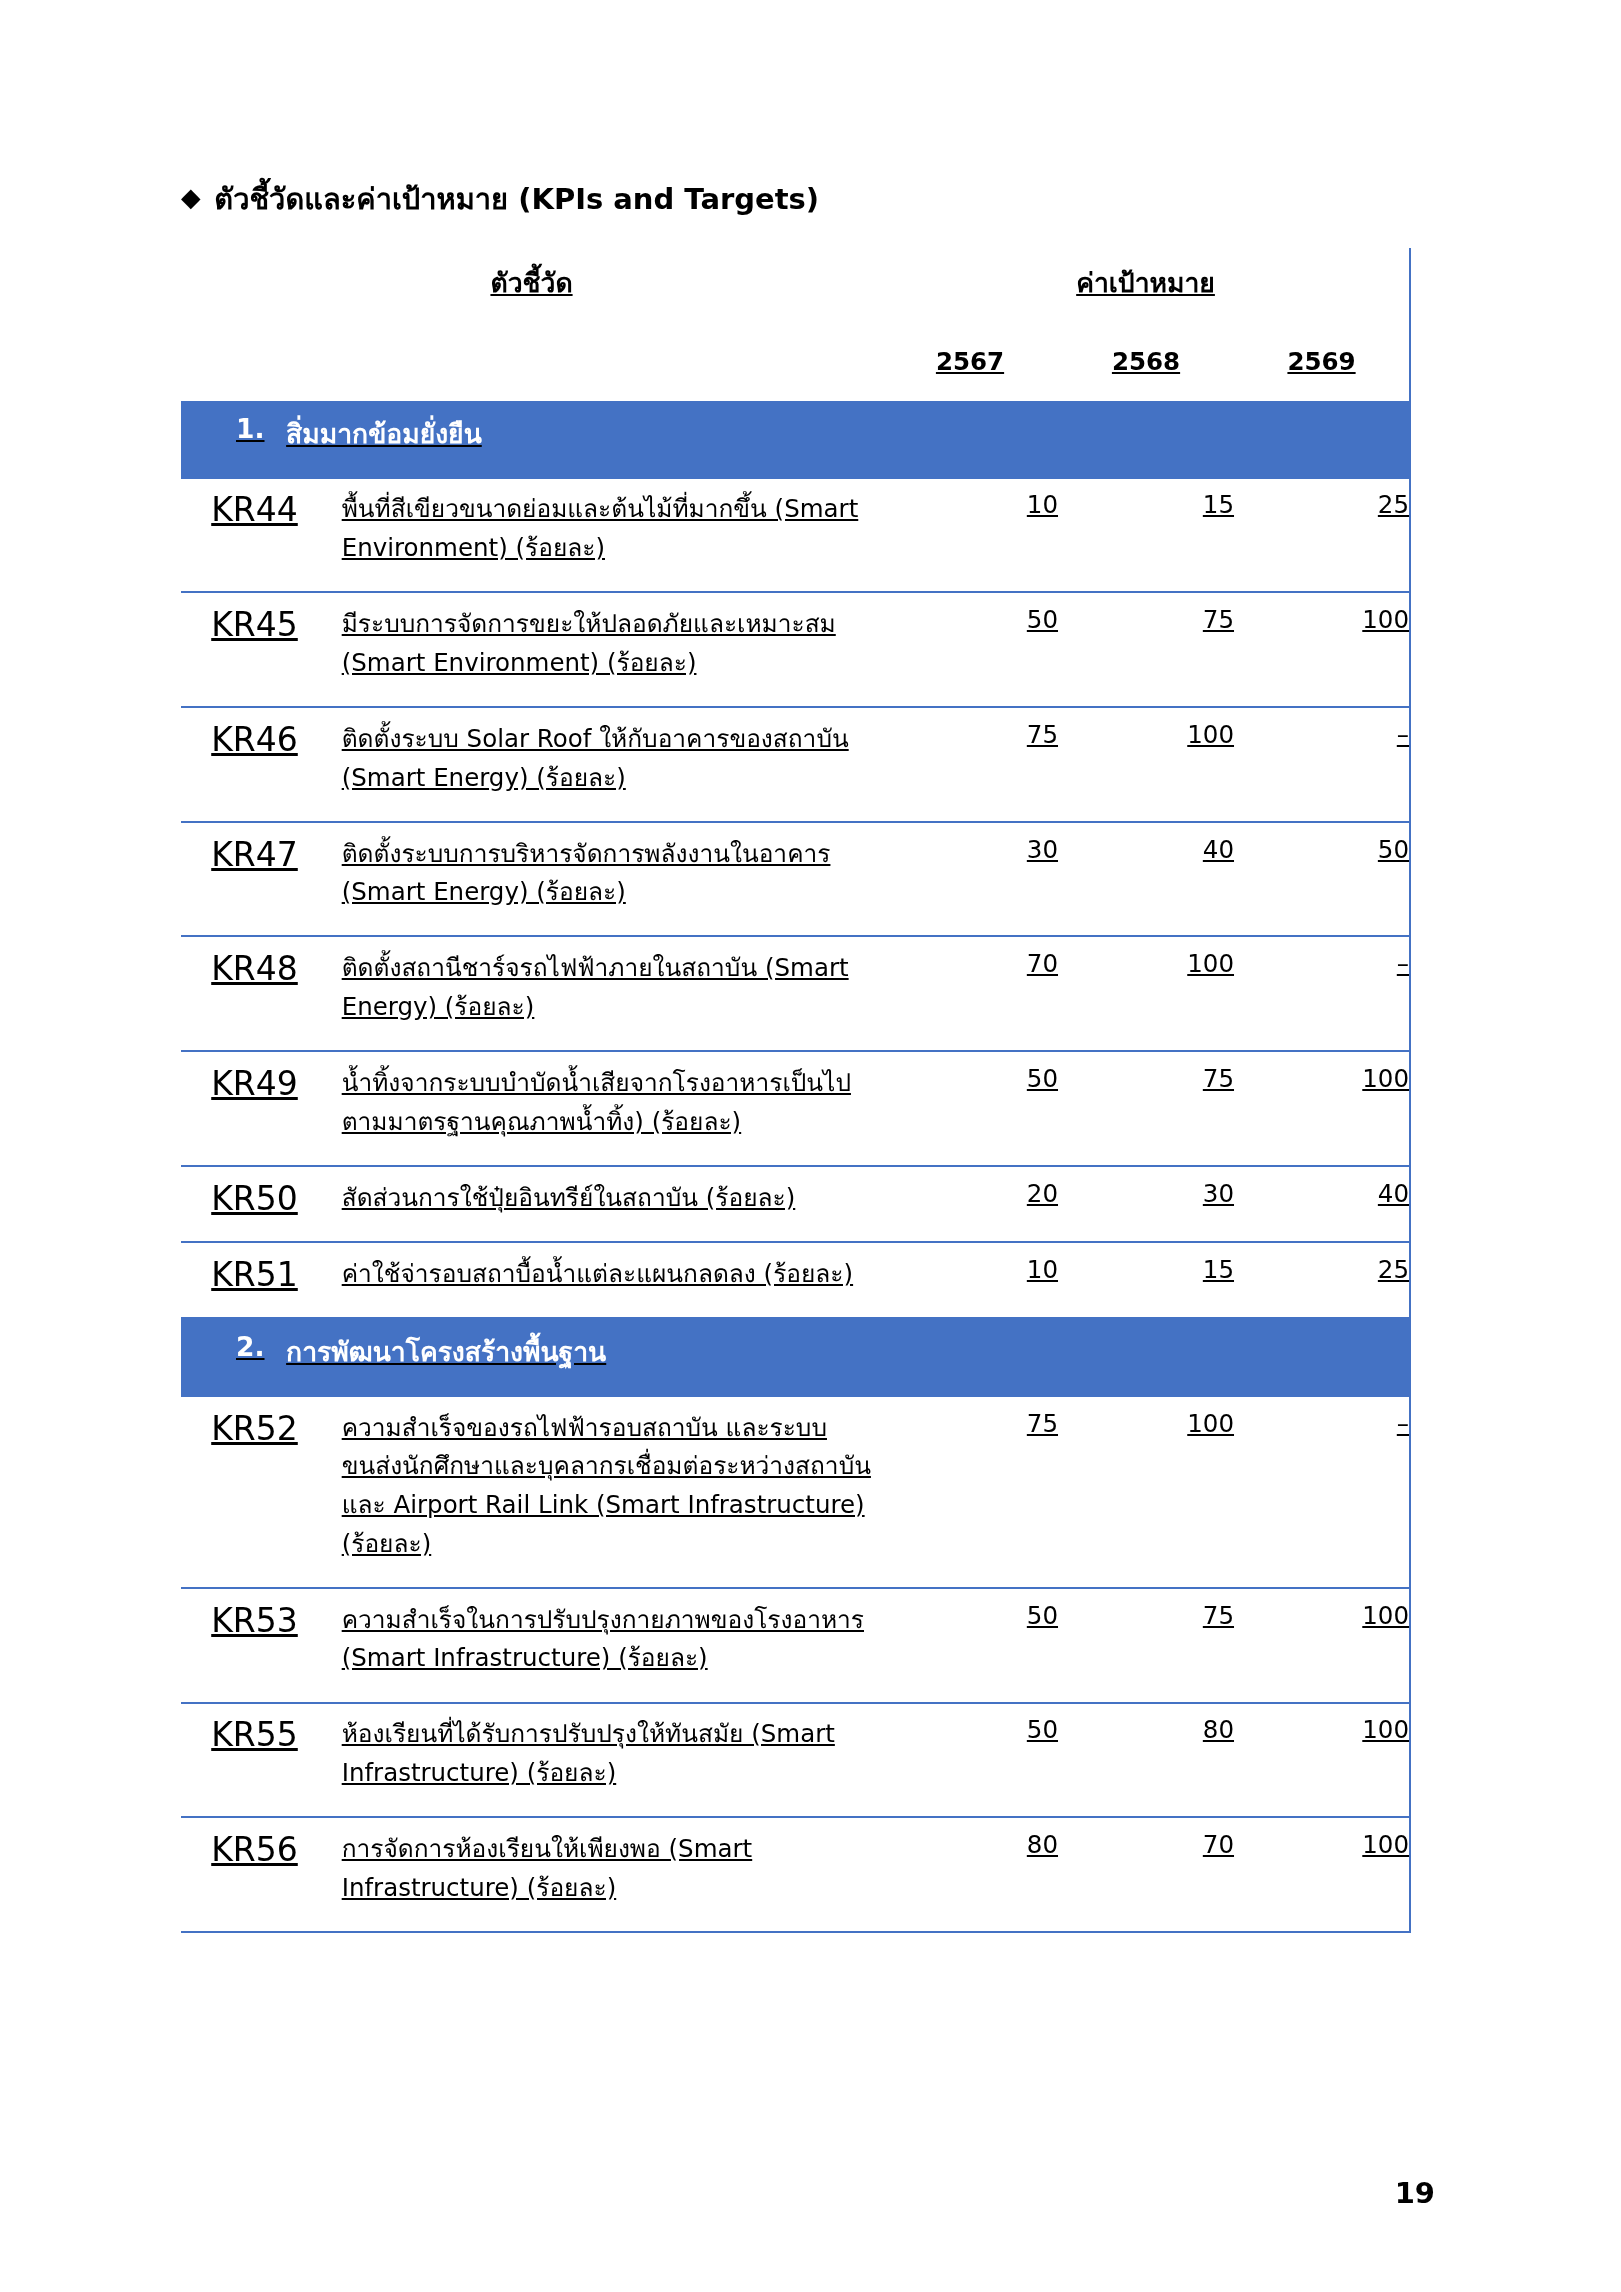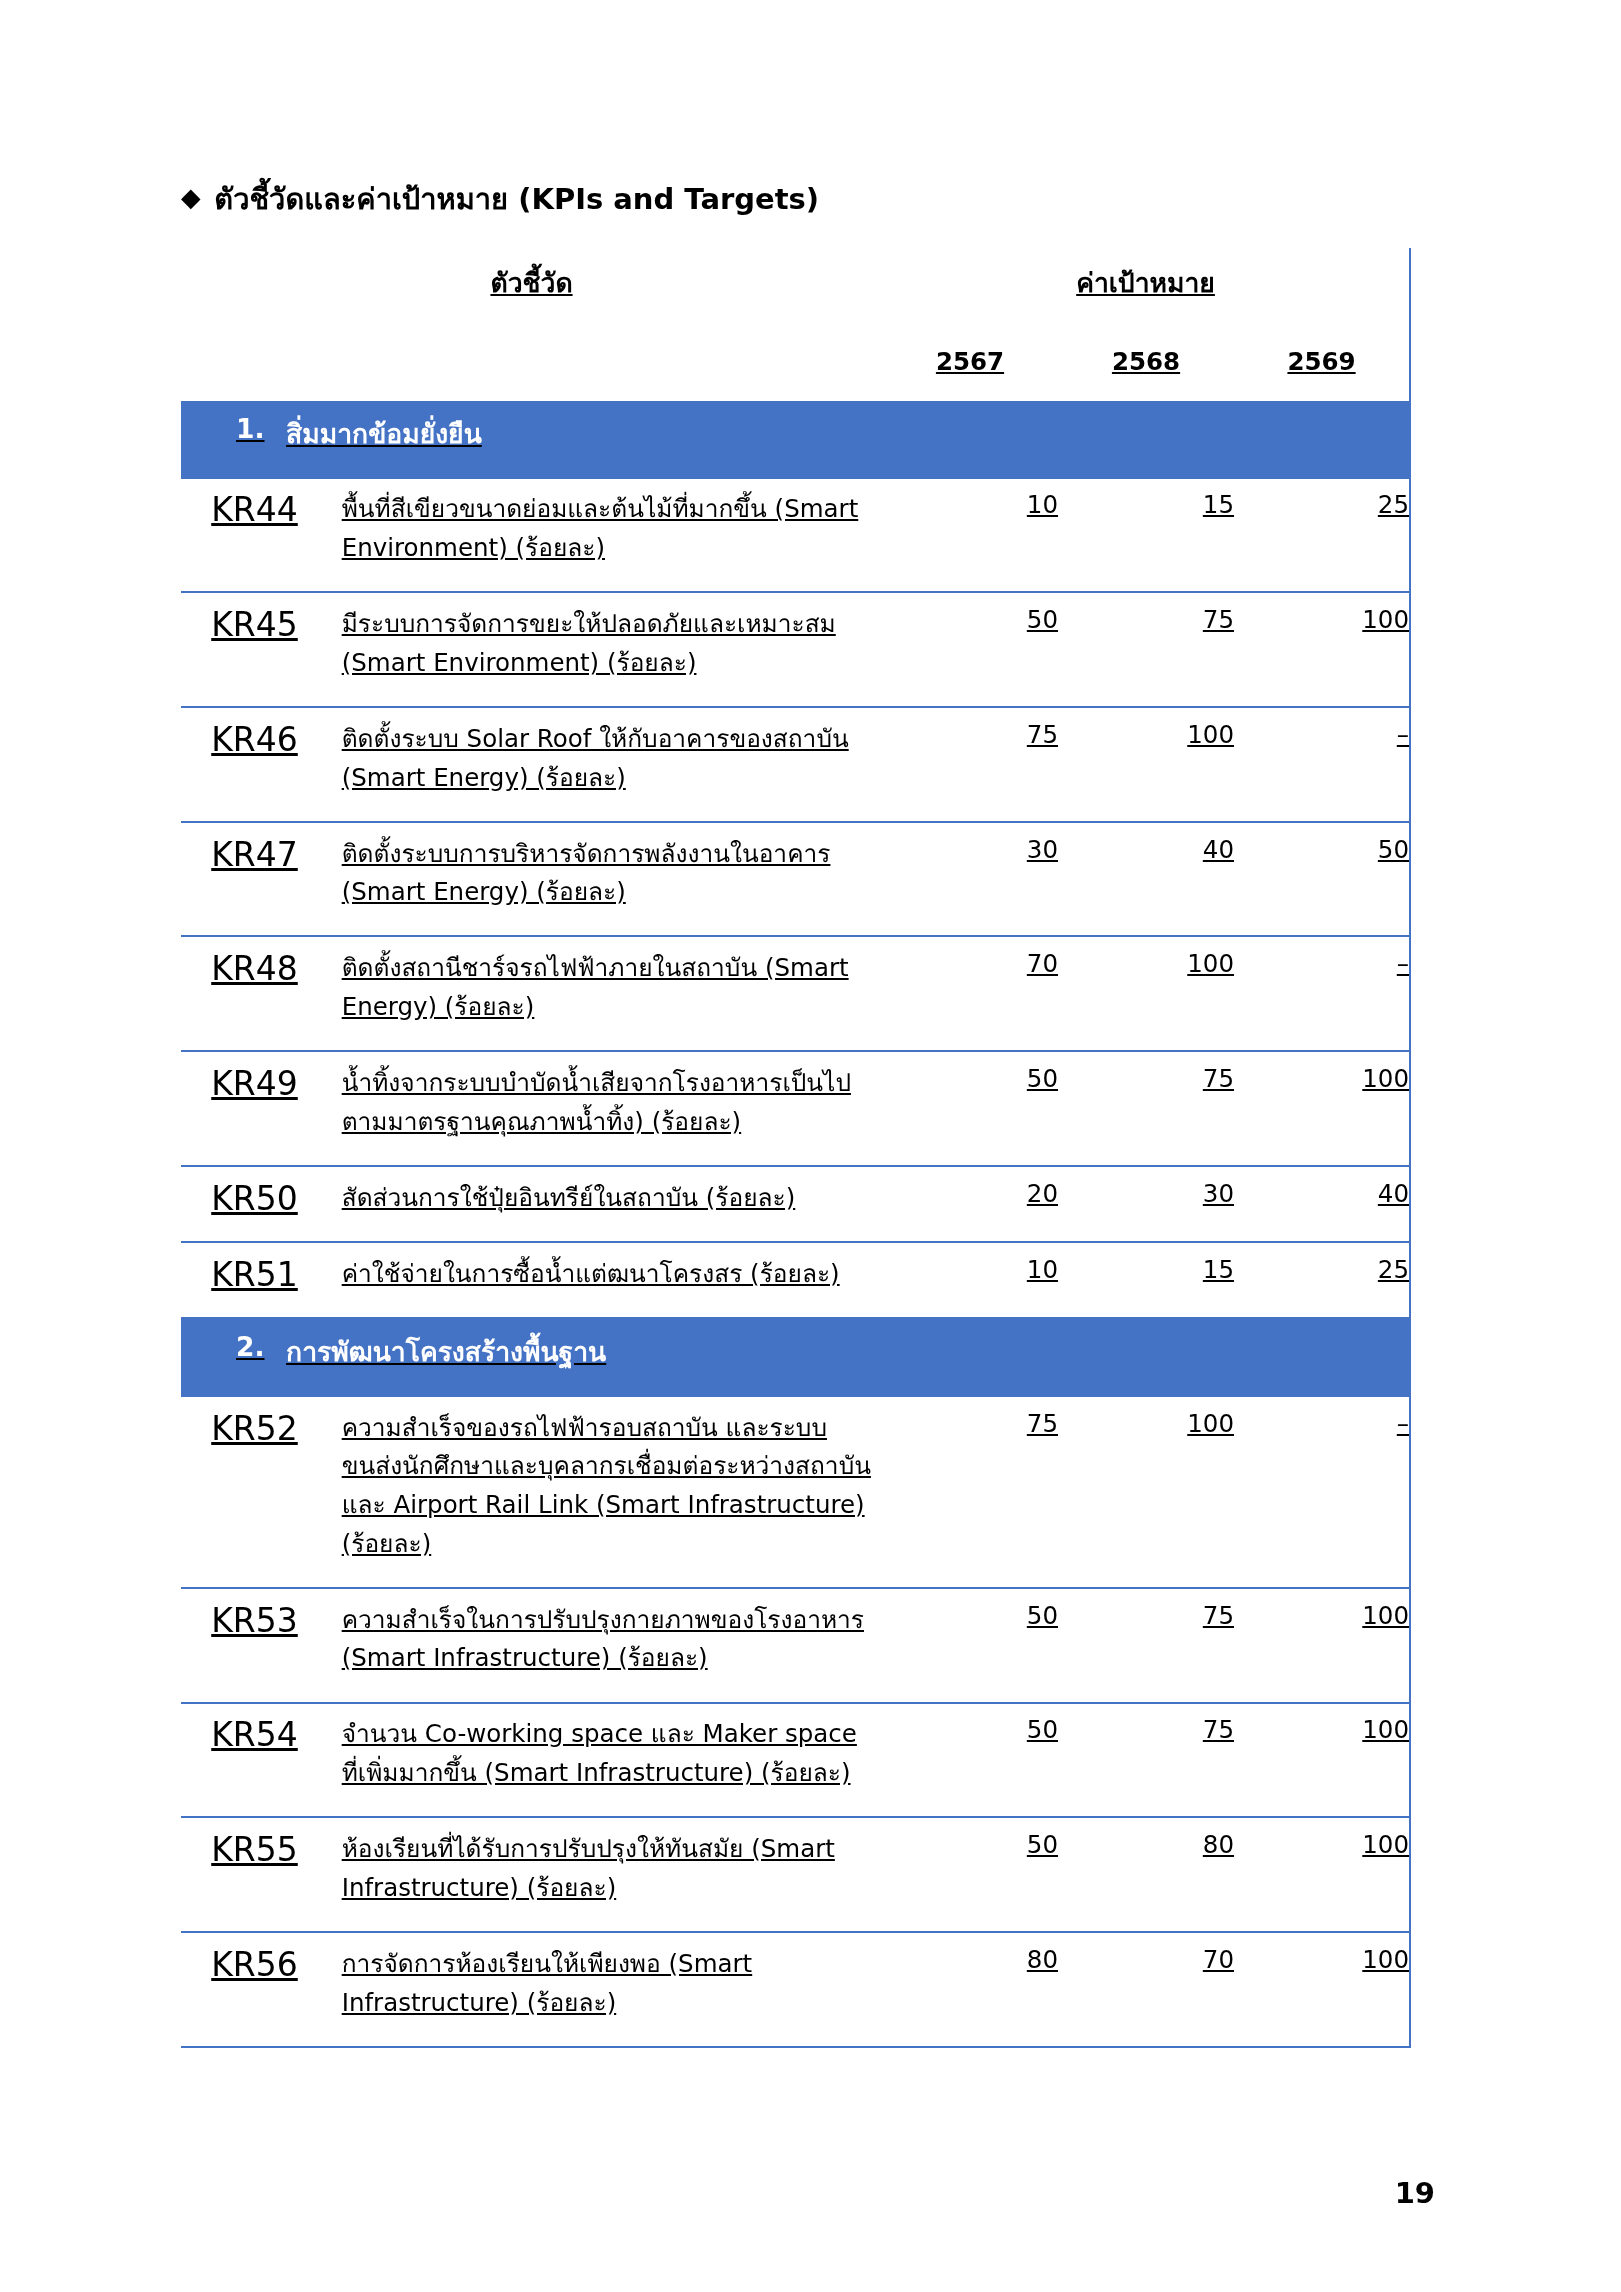--- a/index.html
+++ b/index.html
@@ -225,21 +225,21 @@
         </tr>
         <tr class="data">
           <td class="code">KR50</td>
           <td class="name">สัดส่วนการใช้ปุ๋ยอินทรีย์ในสถาบัน (ร้อยละ)</td>
           <td class="val">20</td>
           <td class="val">30</td>
           <td class="val last">40</td>
         </tr>
         <tr class="data">
           <td class="code">KR51</td>
-          <td class="name">ค่าใช้จ่ายในการซื้อน้ำแต่ฒนาโครงสร (ร้อยละ)</td>
+          <td class="name">ค่าใช้จ่ารอบสถาบื้อน้ำแต่ละแผนกลดลง (ร้อยละ)</td>
           <td class="val">10</td>
           <td class="val">15</td>
           <td class="val last">25</td>
         </tr>
         <tr class="section">
           <td colspan="5">
             <div class="section-inner">
               <span>2.</span>
               <span>การพัฒนาโครงสร้างพื้นฐาน</span>
             </div>
@@ -253,27 +253,20 @@
           <td class="val last">–</td>
         </tr>
         <tr class="data">
           <td class="code">KR53</td>
           <td class="name">ความสำเร็จในการปรับปรุงกายภาพของโรงอาหาร (Smart Infrastructure) (ร้อยละ)</td>
           <td class="val">50</td>
           <td class="val">75</td>
           <td class="val last">100</td>
         </tr>
         <tr class="data">
-          <td class="code">KR54</td>
-          <td class="name">จำนวน Co-working space และ Maker space ที่เพิ่มมากขึ้น (Smart Infrastructure) (ร้อยละ)</td>
-          <td class="val">50</td>
-          <td class="val">75</td>
-          <td class="val last">100</td>
-        </tr>
-        <tr class="data">
           <td class="code">KR55</td>
           <td class="name">ห้องเรียนที่ได้รับการปรับปรุงให้ทันสมัย (Smart Infrastructure) (ร้อยละ)</td>
           <td class="val">50</td>
           <td class="val">80</td>
           <td class="val last">100</td>
         </tr>
         <tr class="data final">
           <td class="code">KR56</td>
           <td class="name">การจัดการห้องเรียนให้เพียงพอ (Smart Infrastructure) (ร้อยละ)</td>
           <td class="val">80</td>

